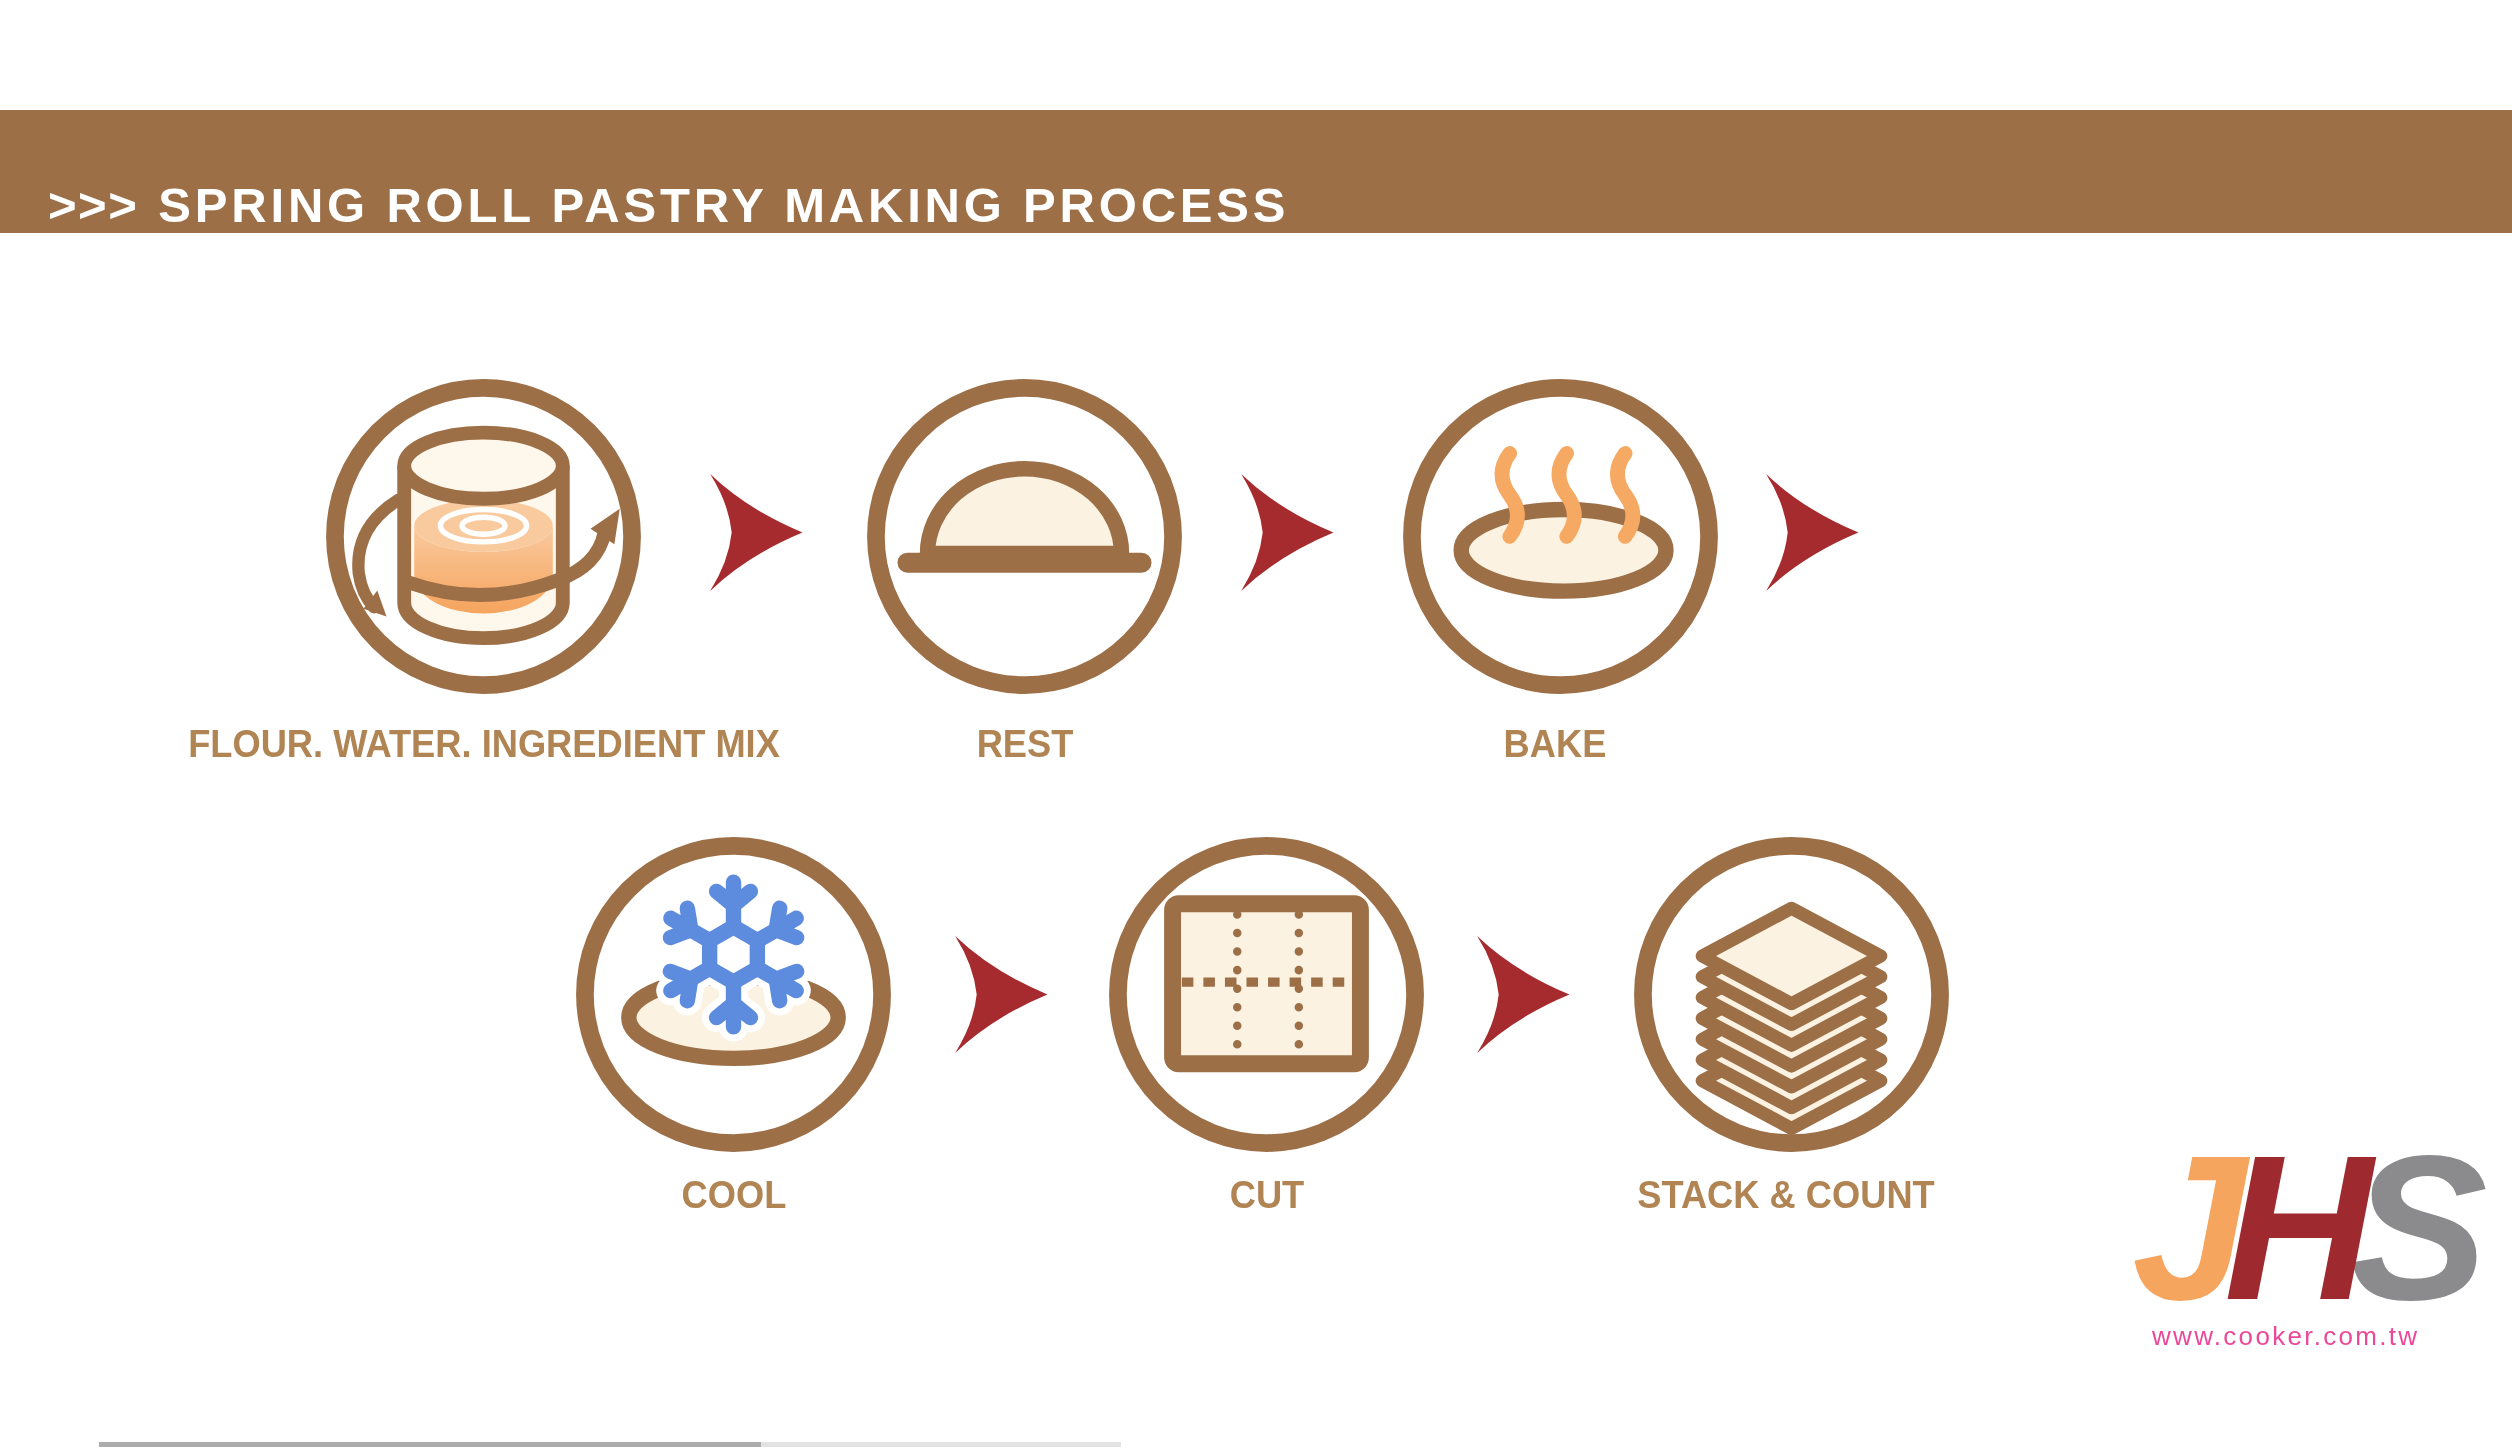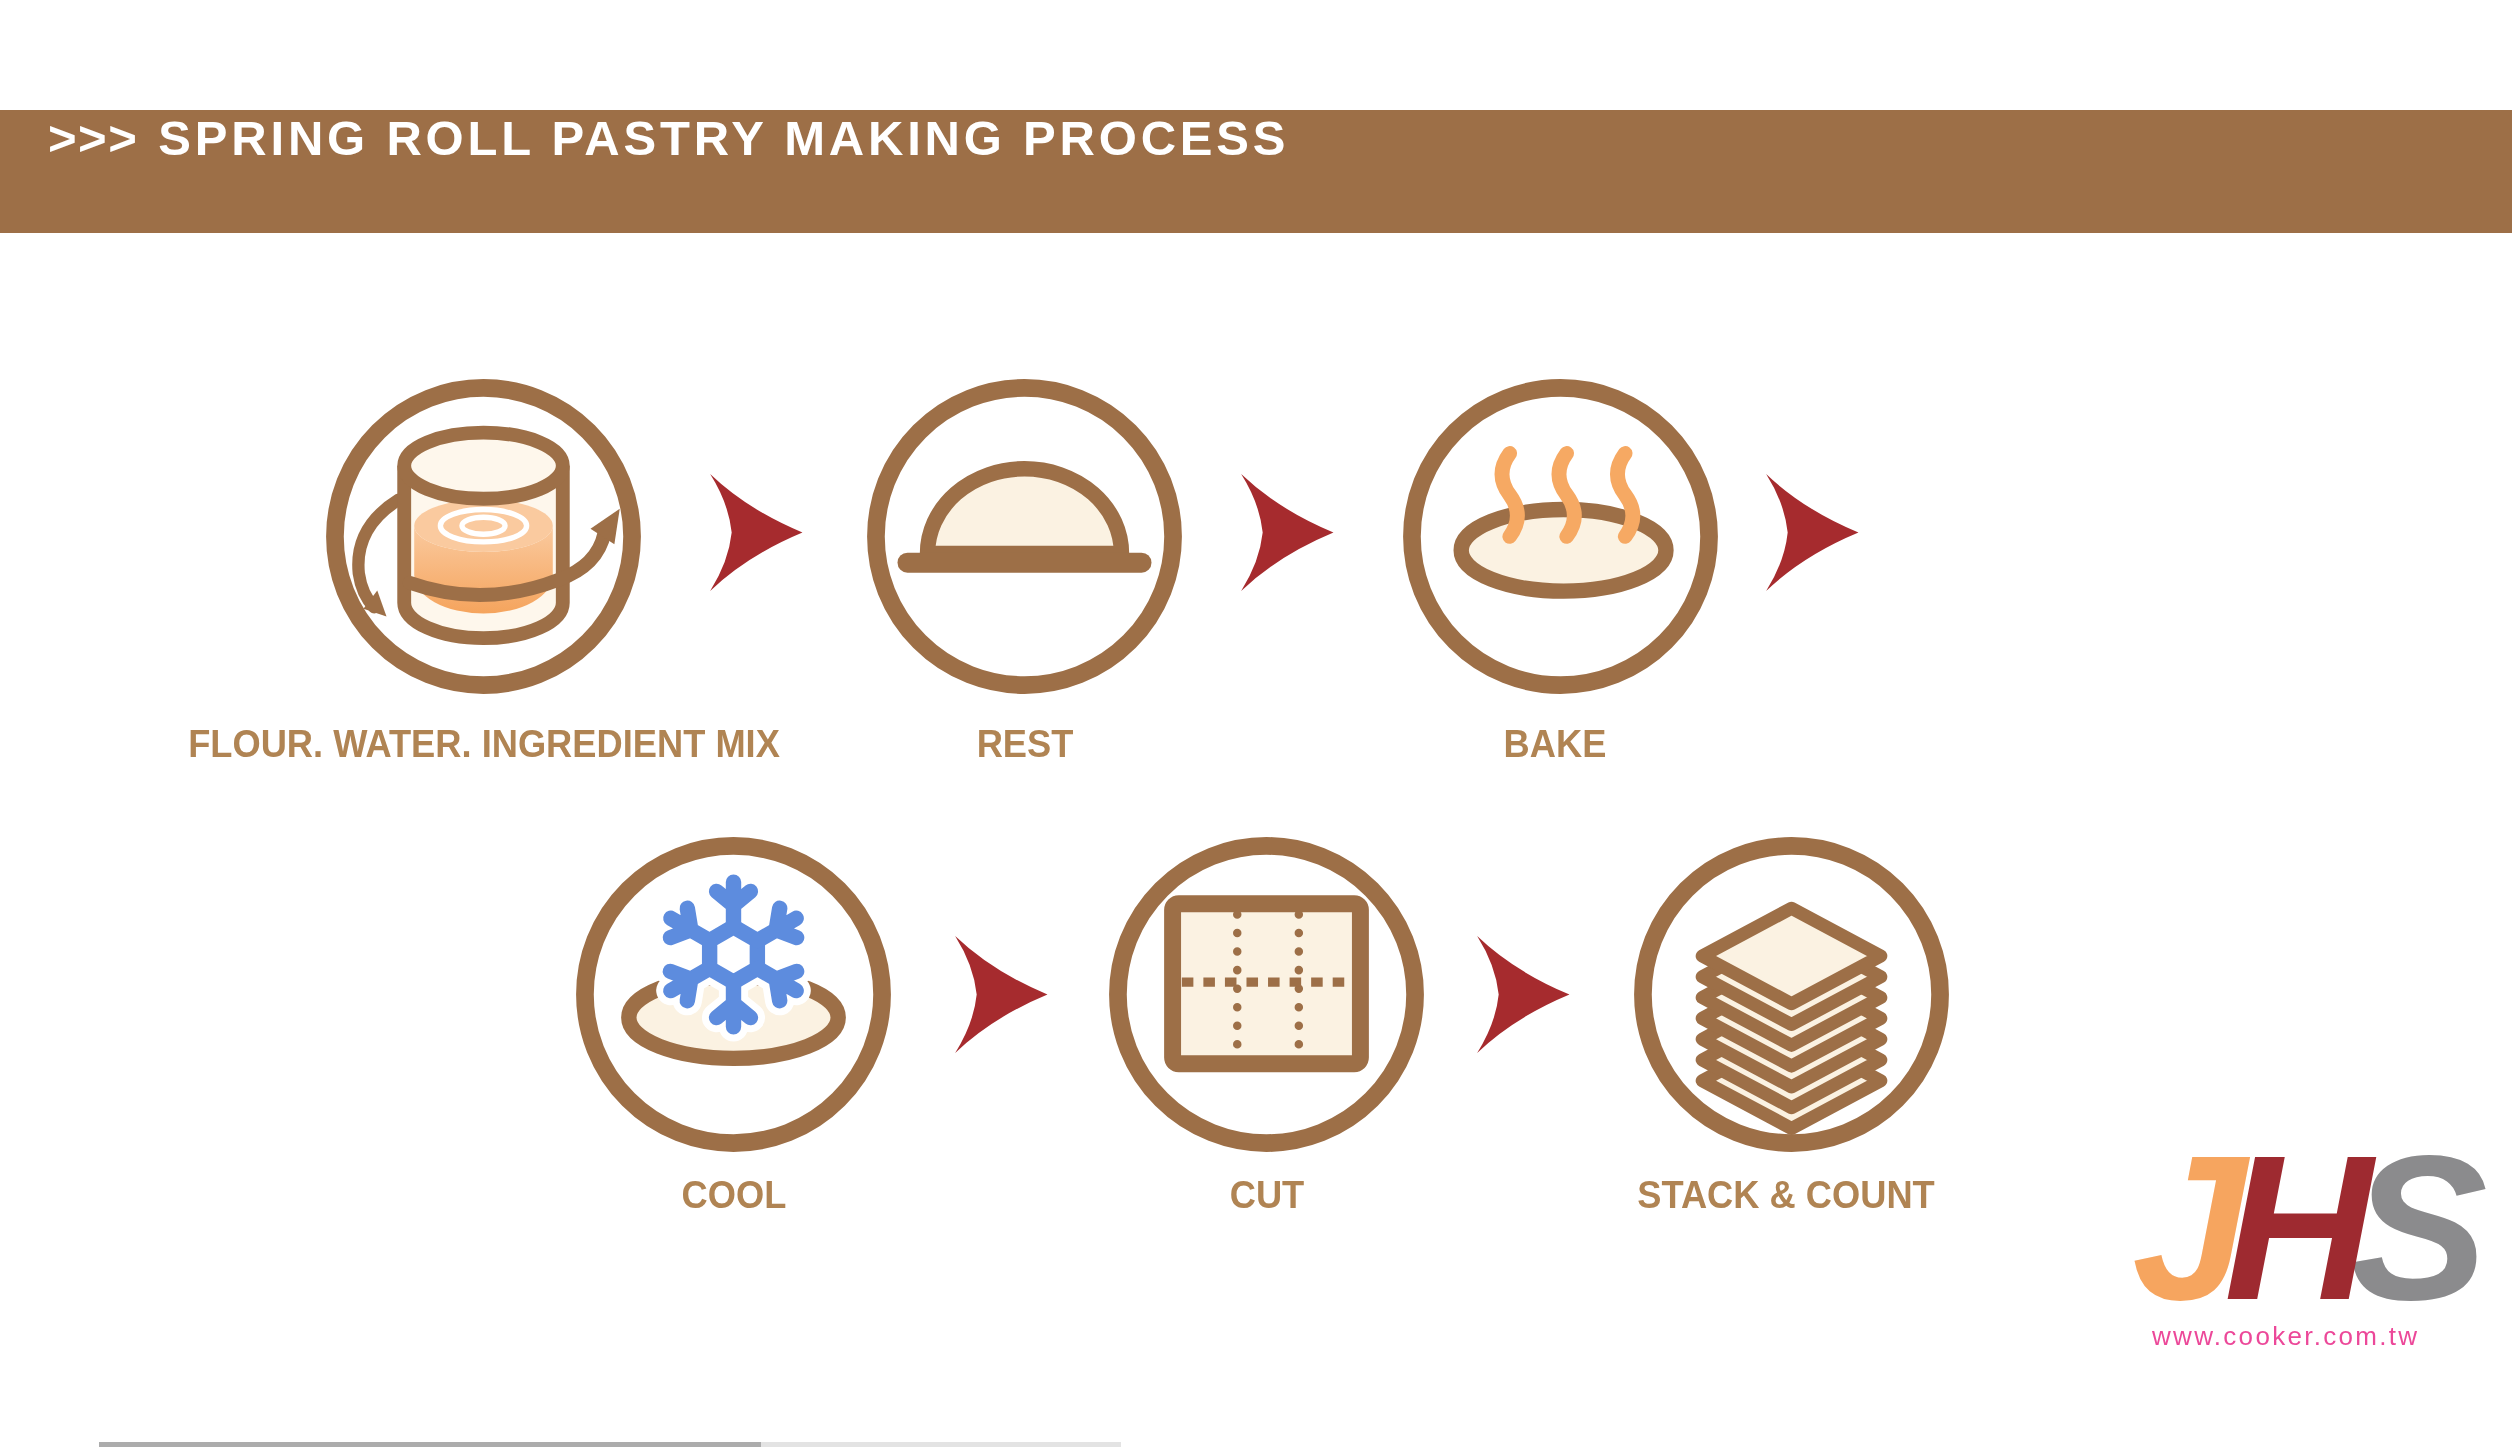--- a/index.html
+++ b/index.html
@@ -5,21 +5,21 @@
   html,body { margin:0; padding:0; background:#ffffff; }
   .canvas {
     position:relative; width:2512px; height:1449px;
     background:#ffffff; overflow:hidden;
     font-family:"Liberation Sans", sans-serif;
   }
 
   
   .header-bar {
     position:absolute; left:0; top:110px; width:2512px; height:123px;
-    background:var(--brown); display:flex; align-items:flex-start;
+    background:var(--brown); display:flex; align-items:flex-end;
   }
   .header-text {
     margin-left:48px; color:#ffffff; font-weight:bold;
     font-size:49px; letter-spacing:3.8px; white-space:nowrap;
   }
   .header-text .chev { margin-right:20px; letter-spacing:1.5px; }
 
   
   .step-svg { position:absolute; width:331px; height:331px; }
   .ring { fill:#ffffff; stroke:var(--brown); stroke-width:23px; }

